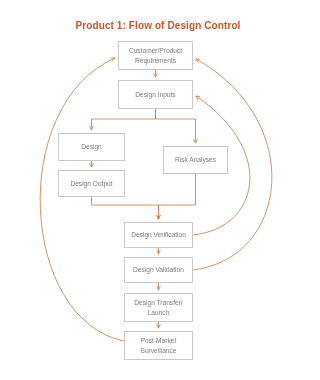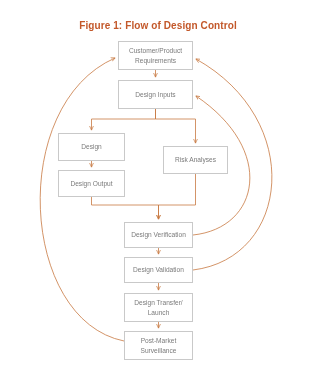--- a/index.html
+++ b/index.html
@@ -44,21 +44,21 @@
   #node-design-output{left:58px;top:170px;width:67px;height:27px;}
   #node-risk-analyses{left:163px;top:146px;width:65px;height:28px;}
   #node-design-verification{left:124px;top:222px;width:69px;height:26px;}
   #node-design-validation{left:124px;top:257px;width:69px;height:26px;}
   #node-design-transfer{left:124px;top:293px;width:69px;height:29px;}
   #node-post-market{left:124px;top:331px;width:69px;height:29px;}
 </style>
 </head>
 <body>
 
-<div id="figure-title">Figure 1: Flow of Design Control</div>
+<div id="figure-title">Product 1: Flow of Design Control</div>
 
 <svg id="flow-canvas" viewBox="0 0 316 380" xmlns="http://www.w3.org/2000/svg">
   <defs>
     <marker id="ah" markerWidth="6" markerHeight="6" refX="5" refY="3" orient="auto">
       <path d="M0,0.6 L5.2,3 L0,5.4" fill="none" stroke="#c87941" stroke-width="0.9"></path>
     </marker>
   </defs>
   <g fill="none" stroke="#c87941" stroke-width="0.8" marker-end="url(#ah)">
     <path d="M155.5,70 L155.5,77"></path>
     <path d="M155.5,109 L155.5,119 L91.5,119 L91.5,130"></path>

